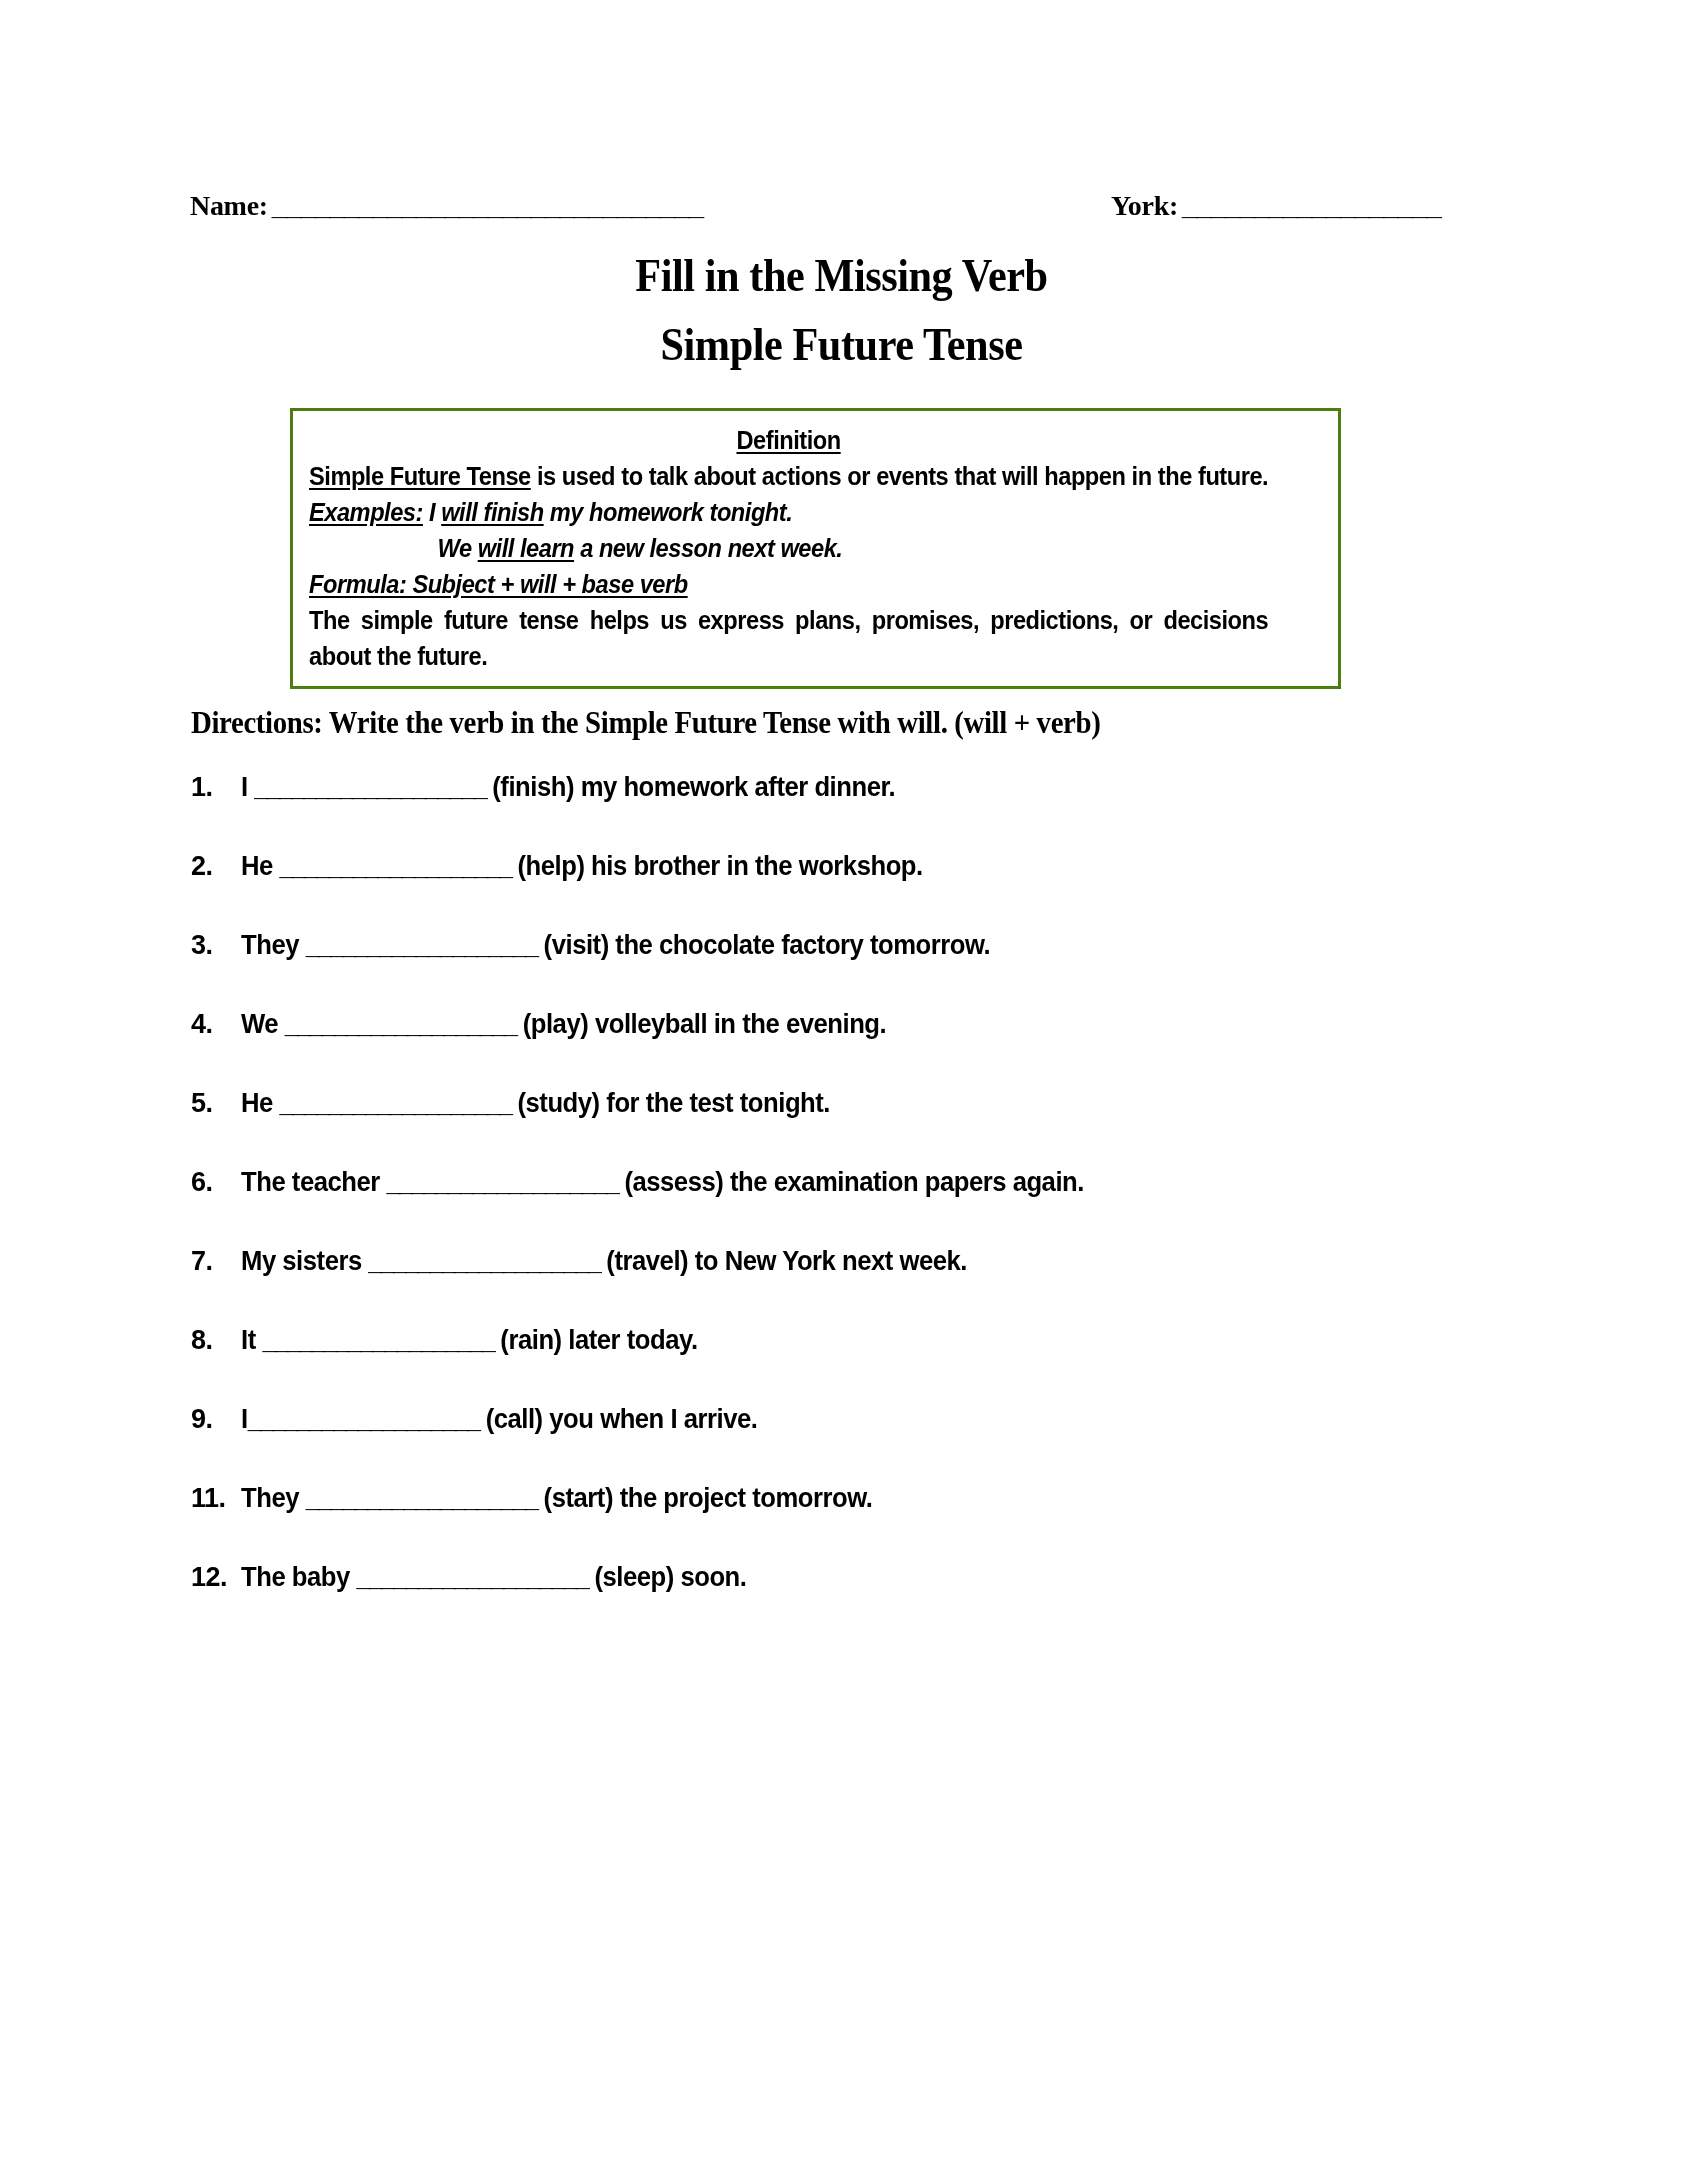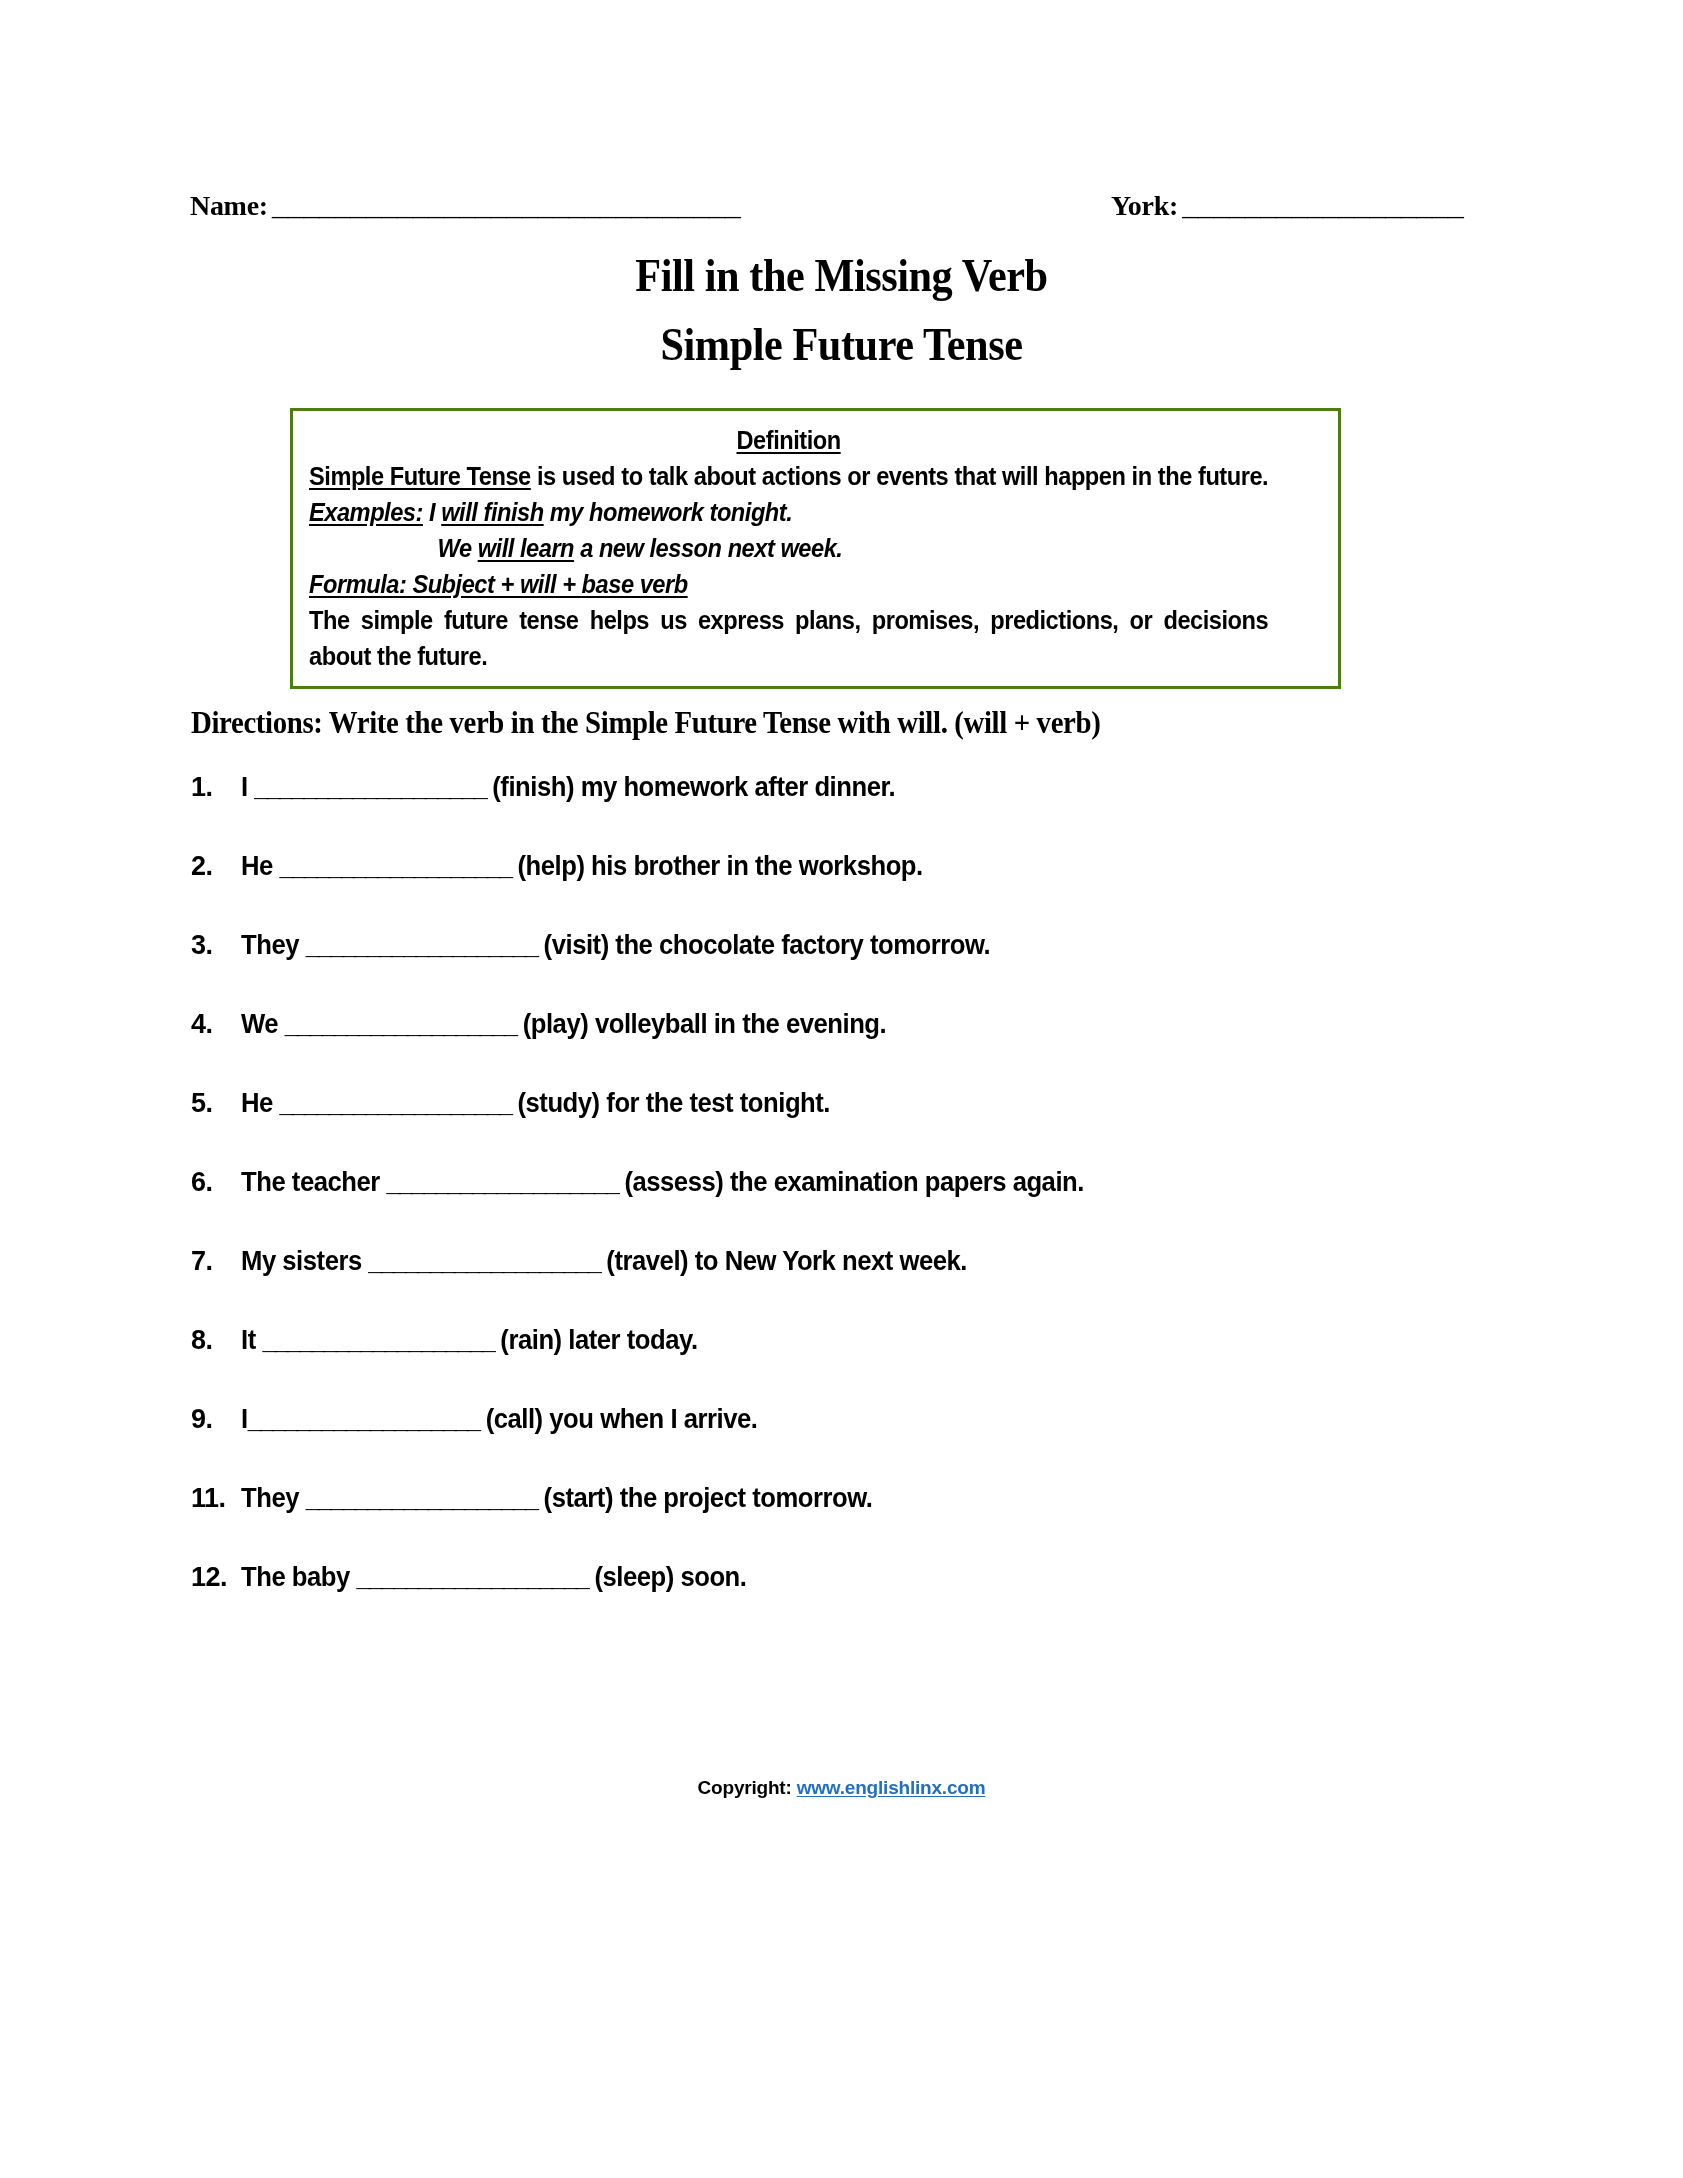--- a/index.html
+++ b/index.html
@@ -41,21 +41,21 @@
     font-weight: bold;
     font-size: 28px;
     letter-spacing: -0.3px;
     white-space: nowrap;
   }
   .name-group { left: 0; }
   .date-group { left: 921px; }
   .field-label { font-family: "Liberation Serif", serif; font-weight: bold; }
   .rule {
     display: inline-block;
-    font-family: Liberation Mono, monospace;
+    font-family: Liberation Sans, sans-serif;
     font-weight: bold;
     letter-spacing: -1.2px;
     margin-left: 4px;
   }
 
   
   .title {
     position: absolute;
     left: 0;
     width: 1683px;
@@ -247,18 +247,15 @@
       <div class="q-item">
         <span class="q-num">11.</span>
         <span class="q-body"><span>They </span><span class="q-blank">___________________</span><span> (start) the project tomorrow.</span></span>
       </div>
       <div class="q-item">
         <span class="q-num">12.</span>
         <span class="q-body"><span>The baby </span><span class="q-blank">___________________</span><span> (sleep) soon.</span></span>
       </div>
     </div>
 
-  <div class="footer">
-    <span>Copyright: </span><span class="footer-link" style="color: rgb(31, 111, 197);">www.englishlinx.com</span>
-  </div>
 
 </div>
 
 
 </body></html>

